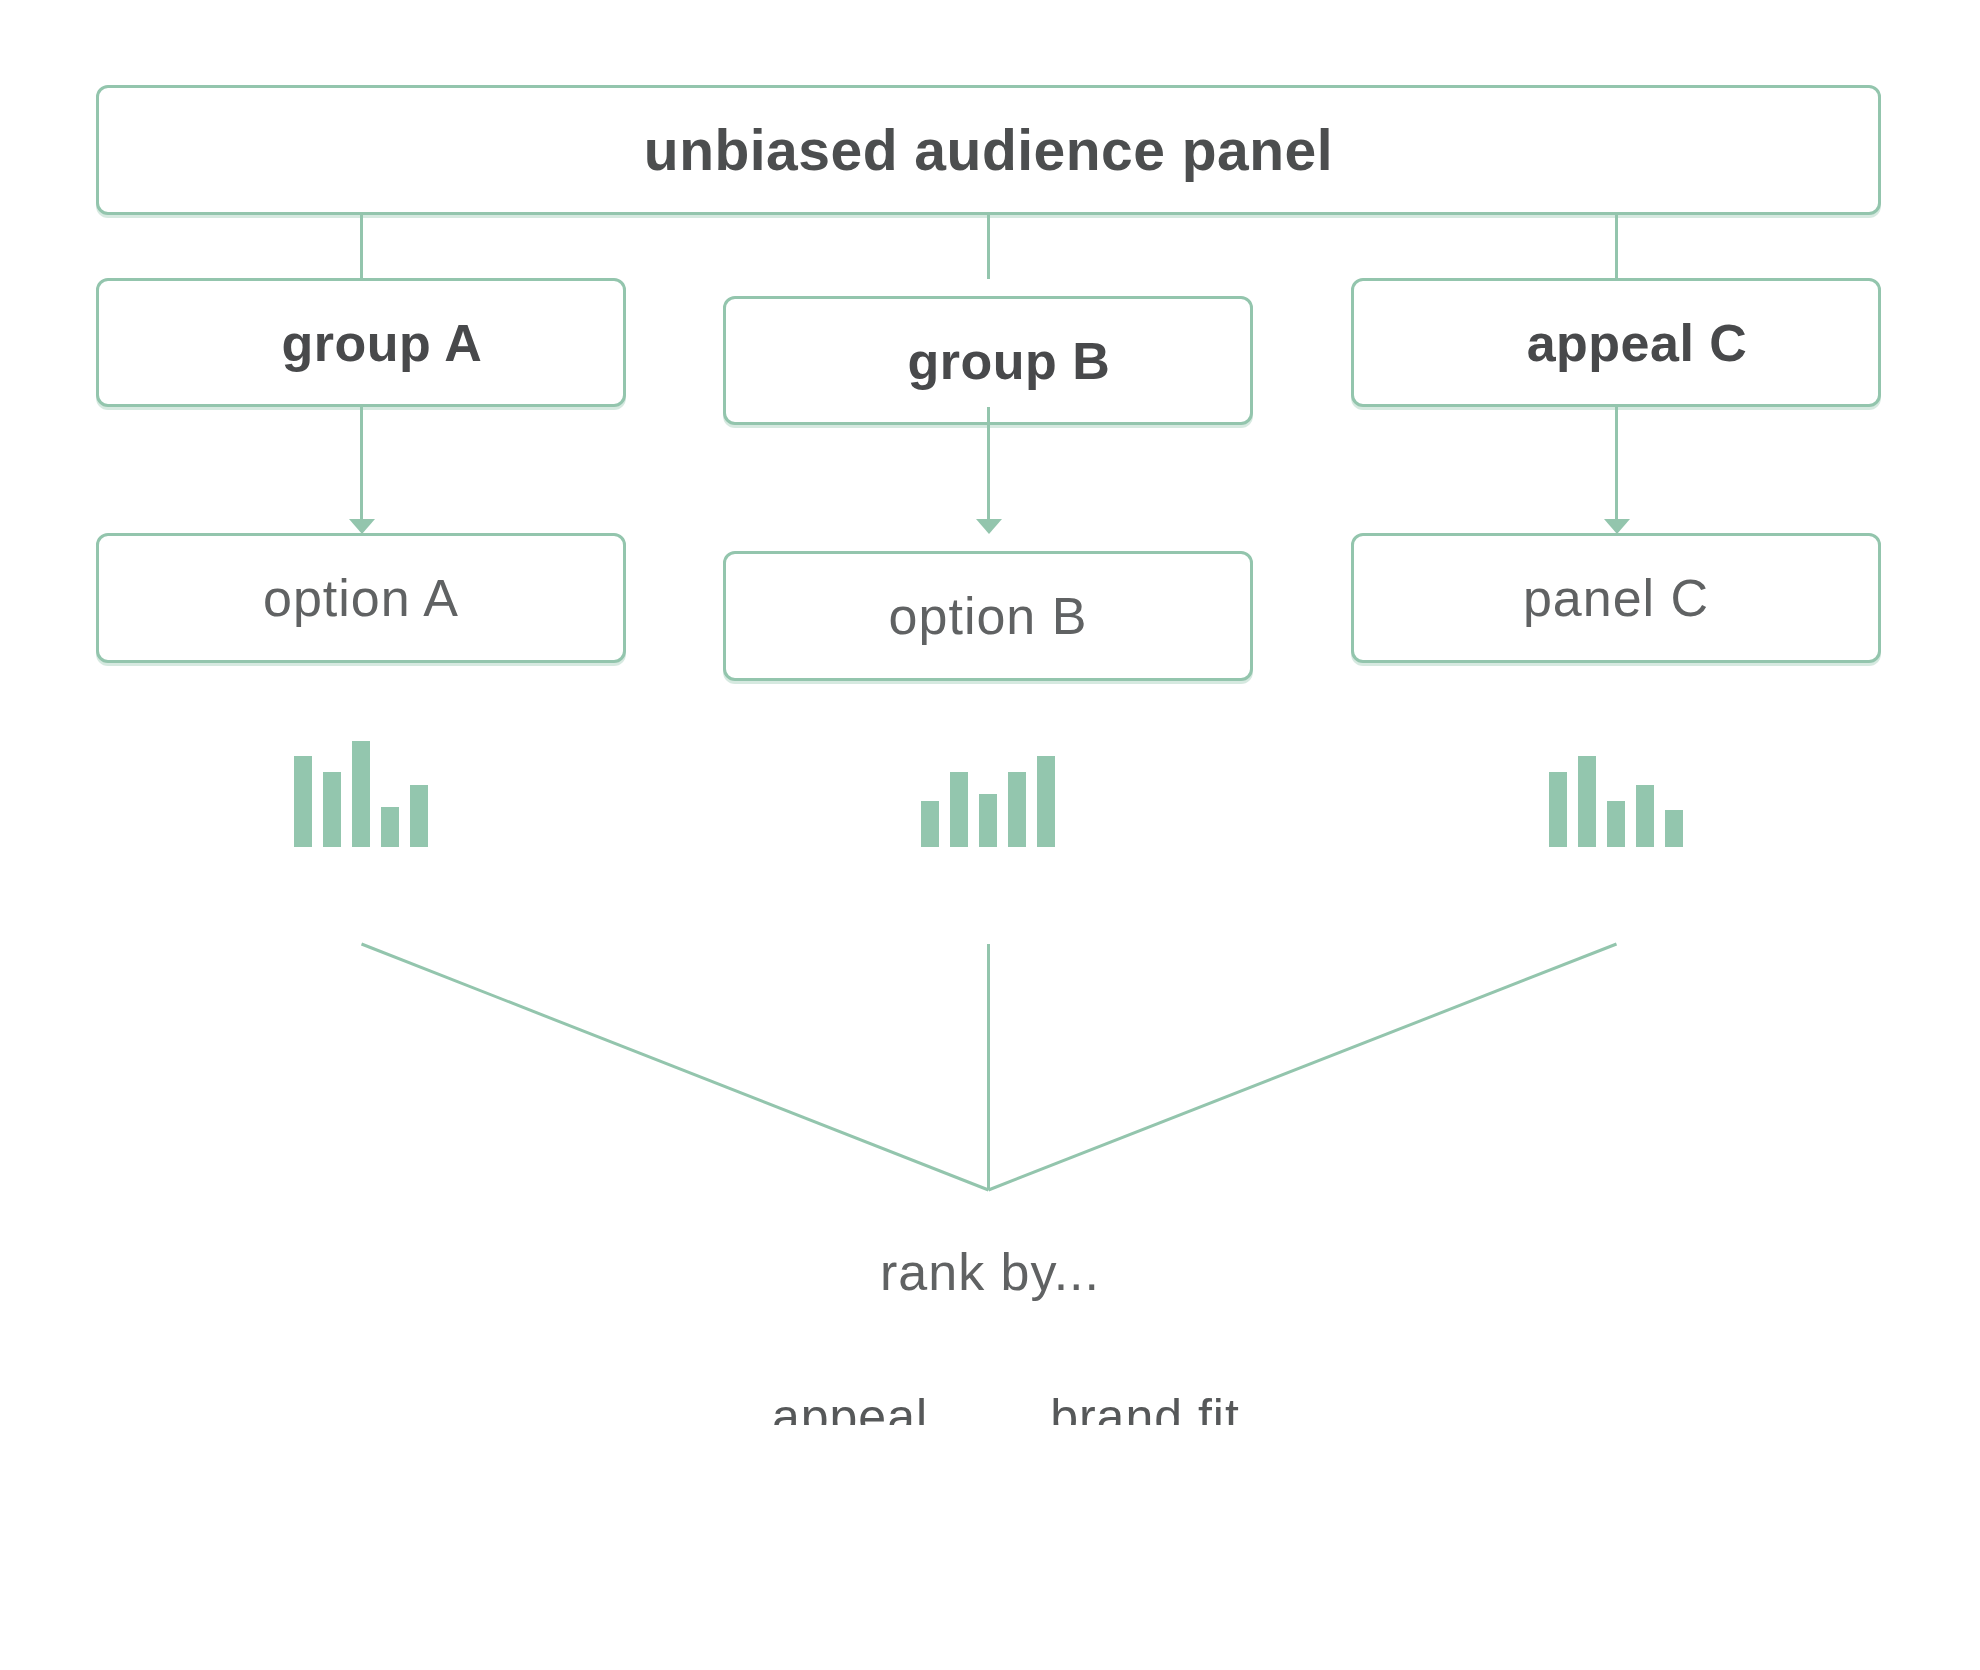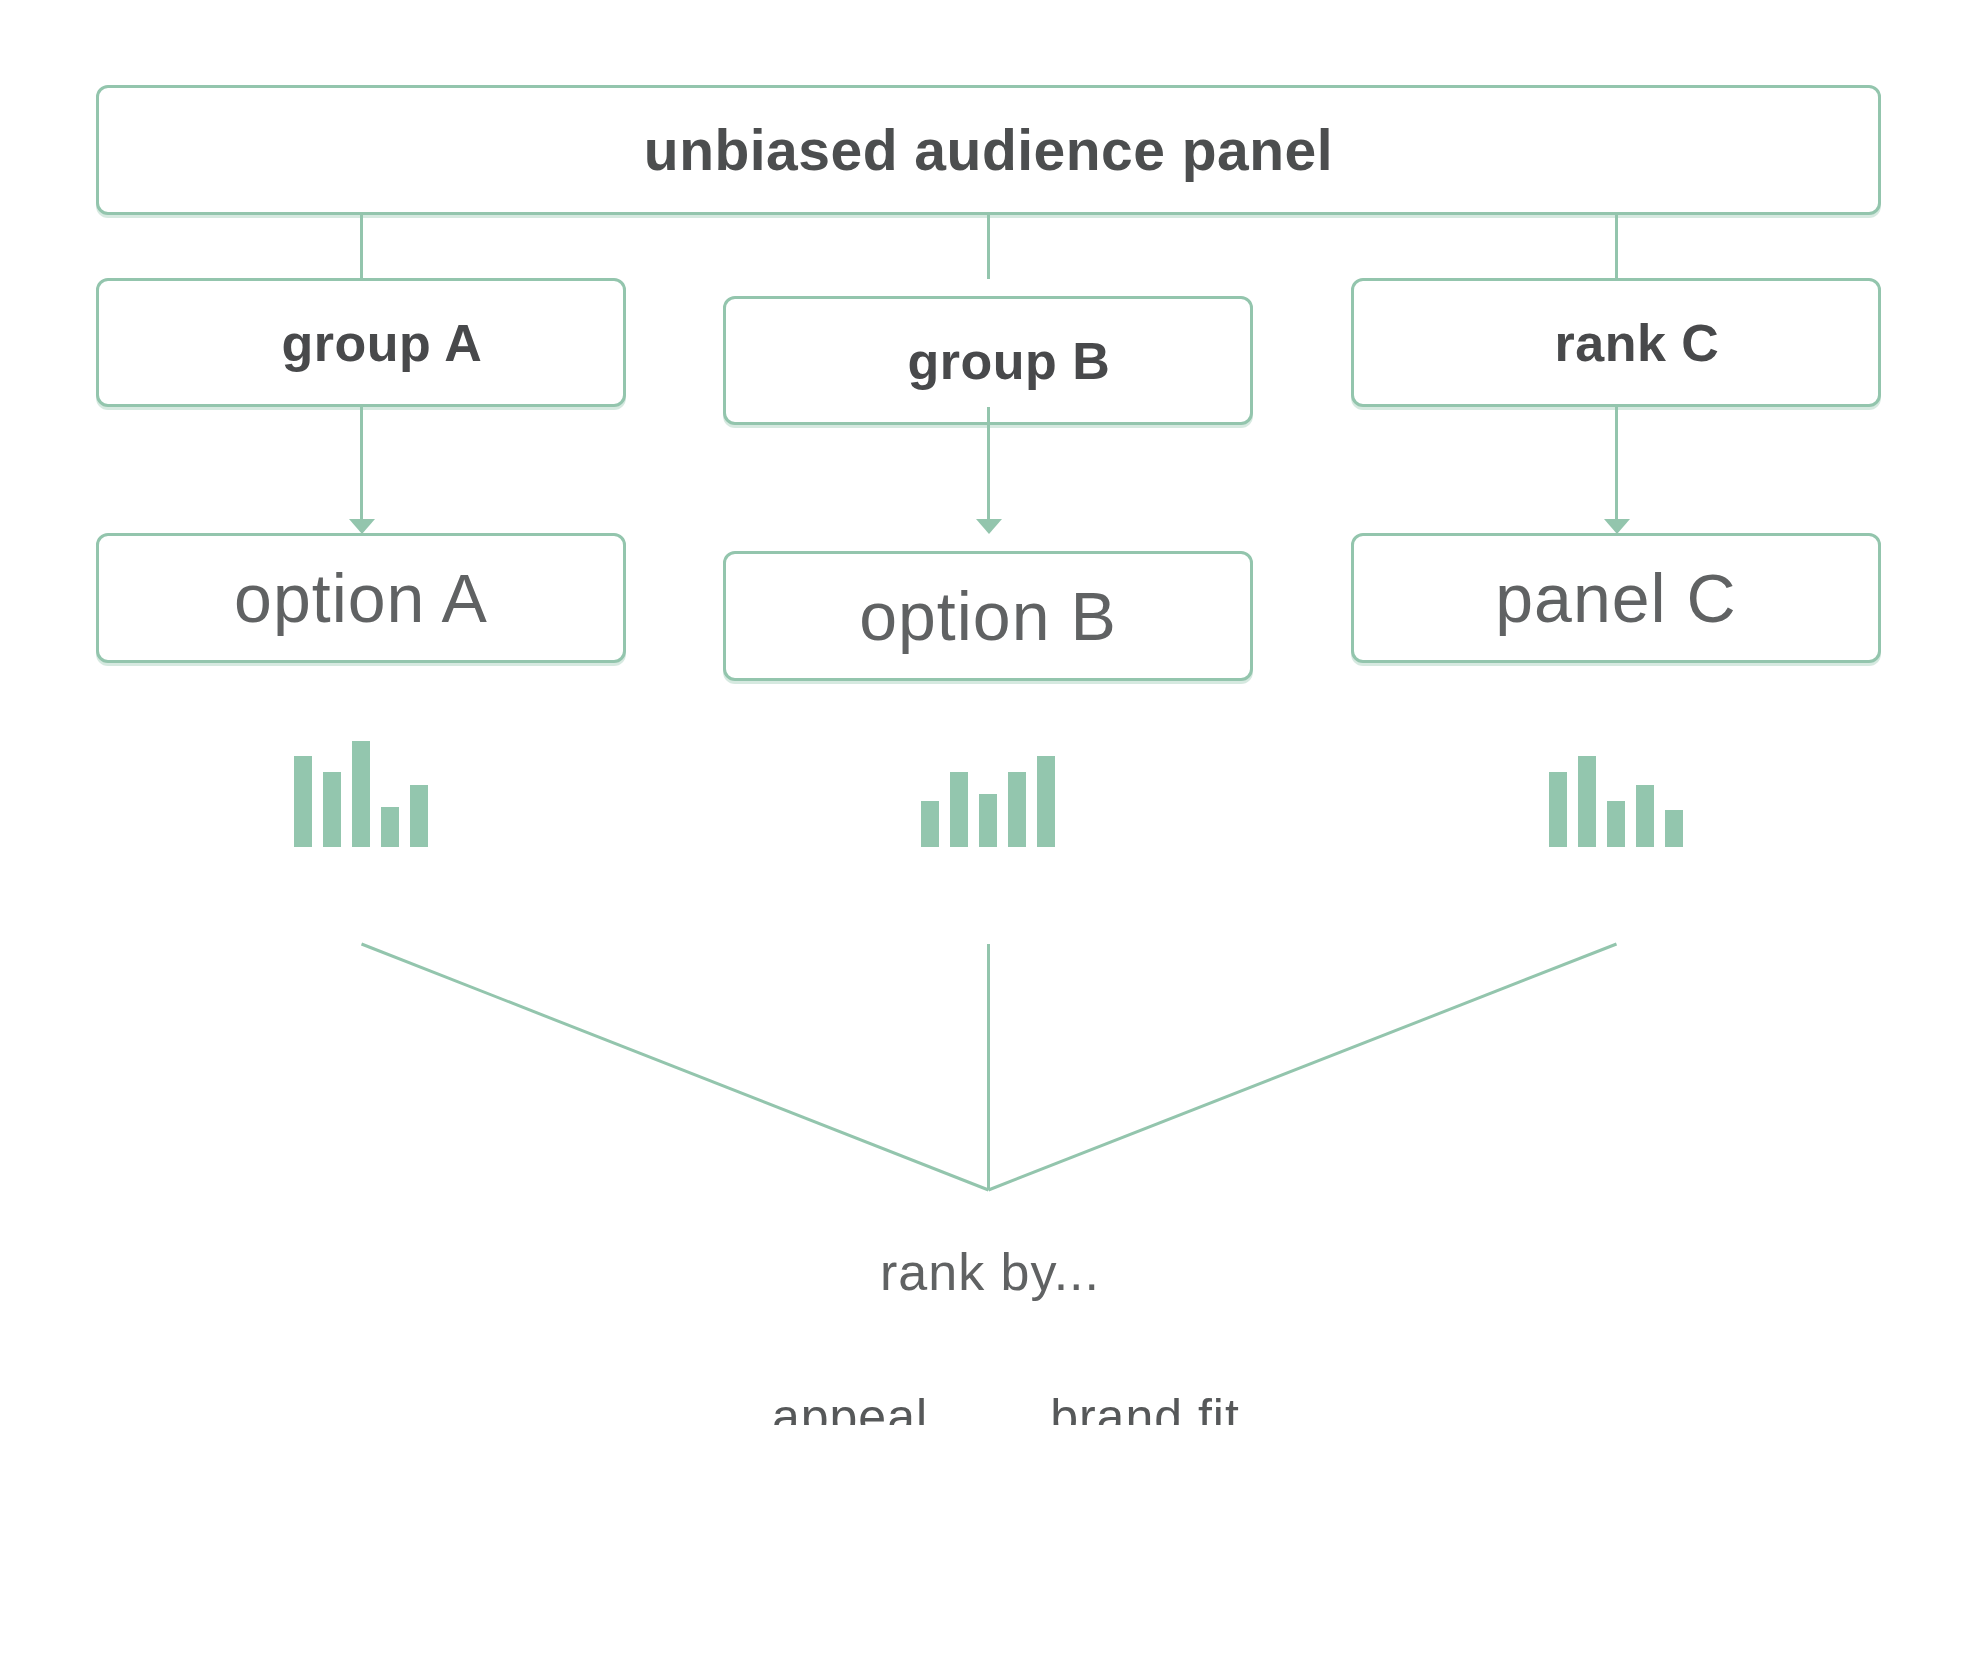--- a/index.html
+++ b/index.html
@@ -12,21 +12,21 @@
     position:absolute;box-sizing:border-box;
     border:3px solid #93c5ad;border-radius:12px;background:#ffffff;
     display:flex;align-items:center;justify-content:center;
     box-shadow:0 3px 0 rgba(147,197,173,.38);
   }
   .root-box{left:96px;top:85px;width:1785px;height:130px;}
   .root-box .lbl{font-size:57px;font-weight:600;color:#4c4e4f;letter-spacing:.5px;}
   .group-box{top:278px;width:530px;height:129px;padding-left:42px;}
   .group-box .lbl{font-size:52px;font-weight:600;color:#48494b;letter-spacing:.5px;}
   .option-box{top:533px;width:530px;height:130px;}
-  .option-box .lbl{font-size:68px;font-weight:300;color:#606263;letter-spacing:1px;}
+  .option-box .lbl{font-size:52px;font-weight:300;color:#606263;letter-spacing:1px;}
   .col-a .node{left:96px;}
   .col-b .node{left:723px;margin-top:18px;}
   .col-c .node{left:1351px;}
   
   .vline{position:absolute;width:3px;background:#93c5ad;}
   .top-conn{top:213px;height:66px;}
   .conn-a{left:360px;} .conn-b{left:987px;} .conn-c{left:1615px;}
   .stem{top:407px;height:112px;}
   .head{
     position:absolute;top:519px;width:0;height:0;
@@ -106,21 +106,21 @@
         <div class="bar" style="height: 46px;"></div>
         <div class="bar" style="height: 75px;"></div>
         <div class="bar" style="height: 53px;"></div>
         <div class="bar" style="height: 75px;"></div>
         <div class="bar" style="height: 91px;"></div>
       </div>
   </div>
 
   <div class="col-c">
     <div class="node group-box">
-      <span class="lbl">rank C</span>
+      <span class="lbl">appeal C</span>
     </div>
     <div class="vline stem conn-c"></div>
     <div class="head head-c"></div>
     <div class="node option-box">
       <span class="lbl">panel C</span>
     </div>
     <div class="bars bars-c">
         <div class="bar" style="height: 75px;"></div>
         <div class="bar" style="height: 91px;"></div>
         <div class="bar" style="height: 46px;"></div>

